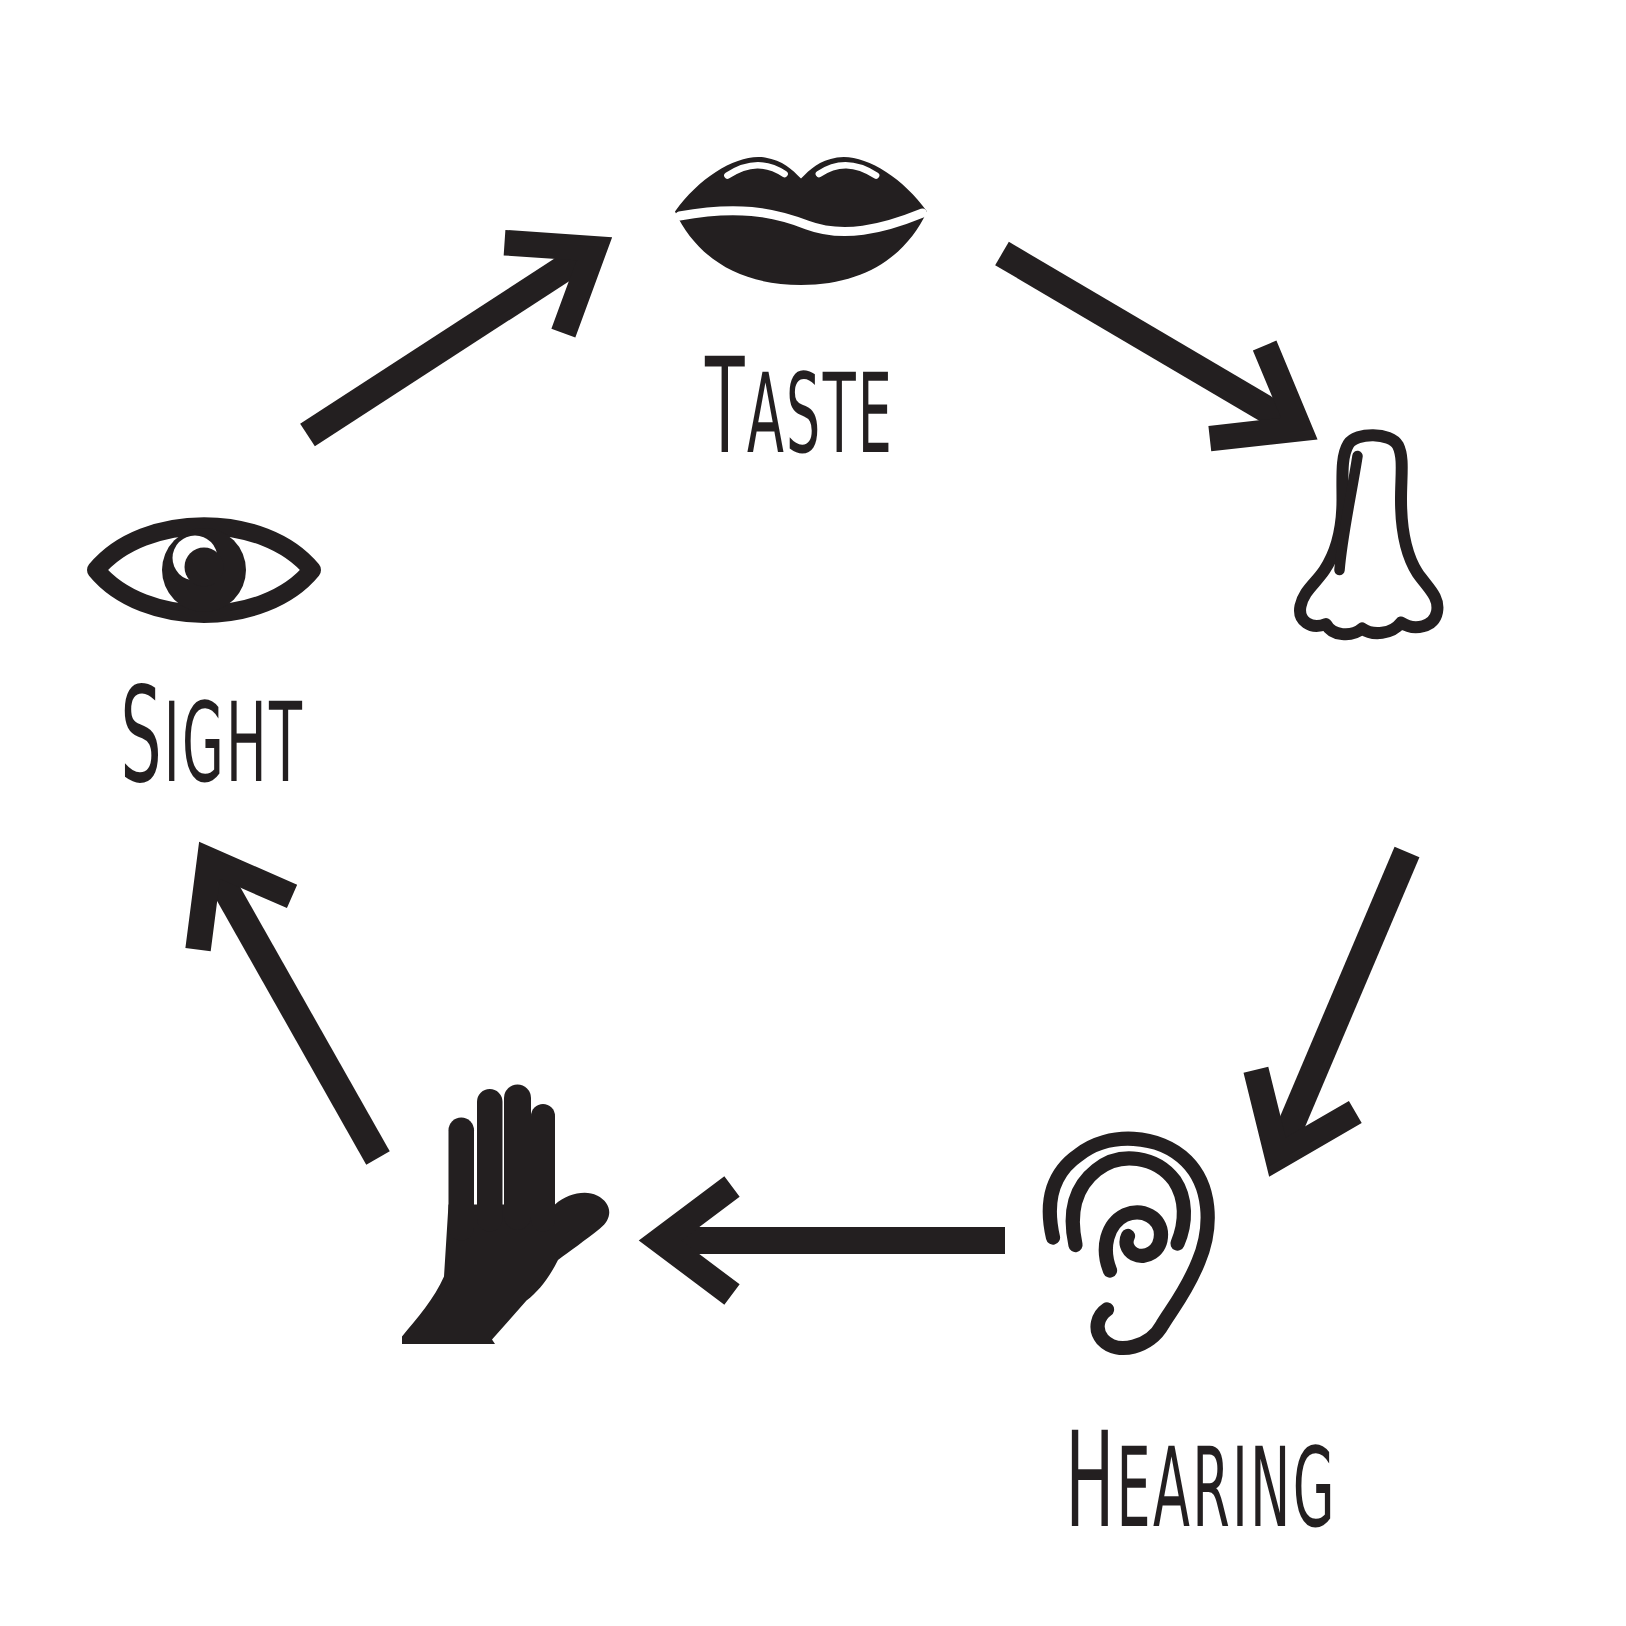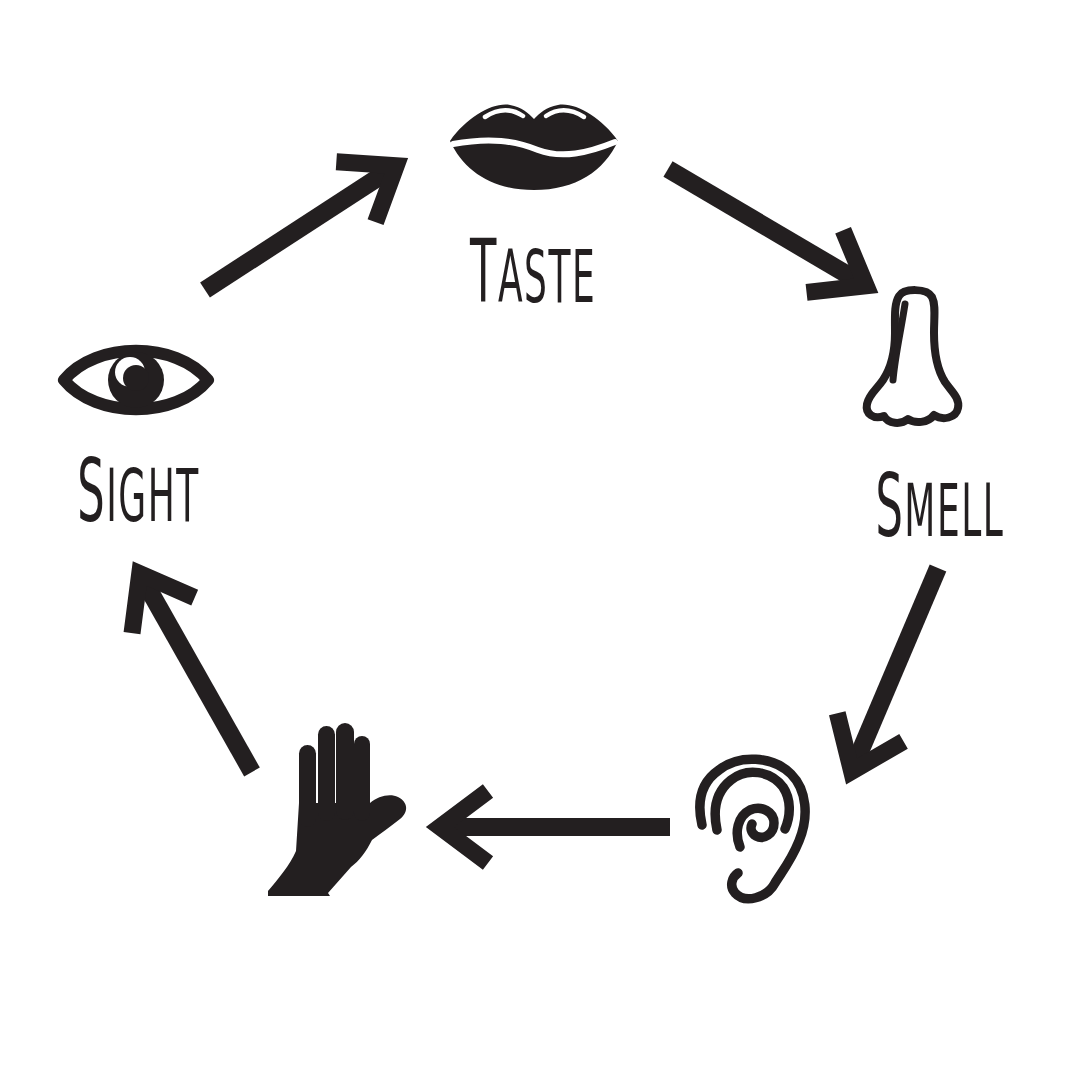--- a/index.html
+++ b/index.html
@@ -11,20 +11,21 @@
     background: var(--bg);
     overflow: hidden;
     margin: 0 auto;
   }
   .abs { position: absolute; }
   svg { display: block; overflow: visible; }
 
   
   .node-label {
     position: absolute;
+    text-align: center;
     text-transform: uppercase;
     line-height: 1;
     color: var(--ink);
     white-space: nowrap;
     text-decoration: underline;
   }
   .label-inner {
     display: inline-block;
     font-size: 72px;
     letter-spacing: 3px;
@@ -72,29 +73,29 @@
     <path class="white-line" stroke-width="4.5" d="M 99,21 C 111,13 123,13 137,22"></path>
   </svg>
   <div class="node-label" style="left:407px; top:228px; width:250px;">
     <span class="label-inner">Taste</span>
   </div>
 
   <svg class="abs" style="left:863px; top:284px;" width="104" height="146" viewBox="0 0 104 146">
     <path class="icon-stroke" stroke-width="8" d="M 36,12 C 41,4 64,4 69,13 C 73,21 71,33 71,49 C 71,71 75,87 82,98 C 89,108 97,114 95,124 C 93,134 80,137 71,131 C 65,139 52,140 45,135 C 38,141 25,140 21,132 C 11,136 2,130 4,120 C 6,110 14,105 20,96 C 28,84 32,69 32,49 C 32,33 31,20 36,12 Z"></path>
     <path class="icon-stroke" stroke-width="7" d="M 42,20 C 38,46 32,72 30,96"></path>
   </svg>
-  <div class="node-label" style="left:811px; top:462px; width:250px;">
-    <span class="label-inner">Smell</span>
-  </div>
 
   <svg class="abs" style="left:694px; top:748px;" width="118" height="166" viewBox="0 0 118 166">
     <path class="icon-stroke" stroke-width="9.5" d="M 8,77 C 2,51 9,33 25,22 C 45,6 79,8 97,26 C 113,42 115,69 105,93 C 97,113 87,125 81,135 C 73,150 51,156 41,145 C 35,138 38,129 44,125"></path>
     <path class="icon-stroke" stroke-width="9.5" d="M 23,82 C 18,59 23,43 37,32 C 53,19 77,23 89,39 C 97,51 97,67 91,81"></path>
     <path class="icon-stroke" stroke-width="9.5" d="M 46,99 C 40,84 44,68 56,62 C 68,57 80,64 80,75 C 80,86 70,92 62,88 C 57,85 56,80 58,76"></path>
   </svg>
+  <div class="node-label" style="left:620px; top:944px; width:300px;">
+    <span class="label-inner">Hearing</span>
+  </div>
 
   <svg class="abs" style="left:266px; top:723px;" width="146" height="177" viewBox="0 0 146 177">
 
     <path class="icon-fill" d="M 33,80 L 104,80 C 112,73 124,70 132,74 C 142,79 143,89 134,96 C 124,104 114,111 106,117 C 100,129 93,138 85,144 L 62,170 L 64,173 L 2,173 L 2,168 C 12,156 24,142 30,128 Z"></path>
 
     <rect class="icon-fill" x="33" y="22" width="17" height="82" rx="8.5"></rect>
     <rect class="icon-fill" x="52" y="3" width="17" height="95" rx="8.5"></rect>
     <rect class="icon-fill" x="70" y="0" width="18" height="97" rx="9"></rect>
     <rect class="icon-fill" x="88" y="13" width="16" height="85" rx="8"></rect>
   </svg>

